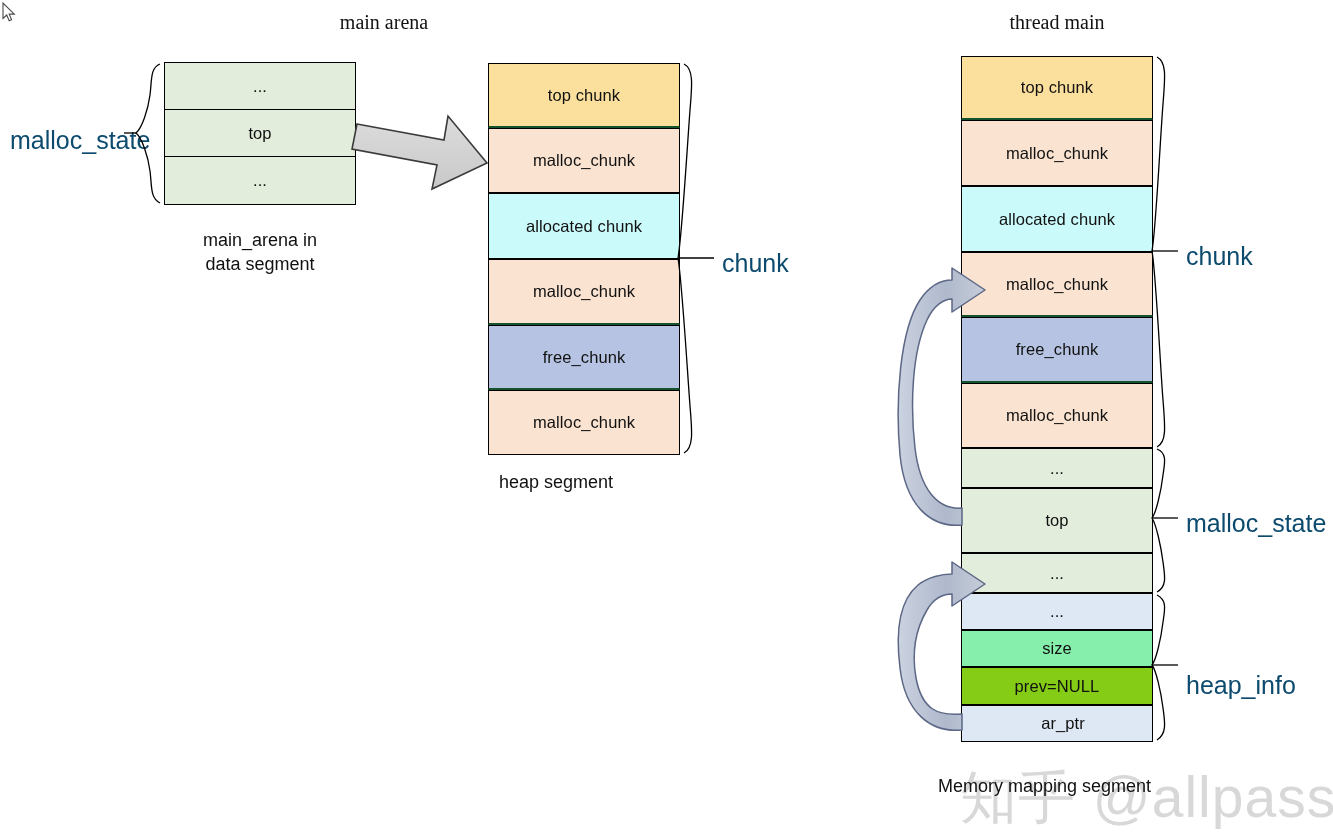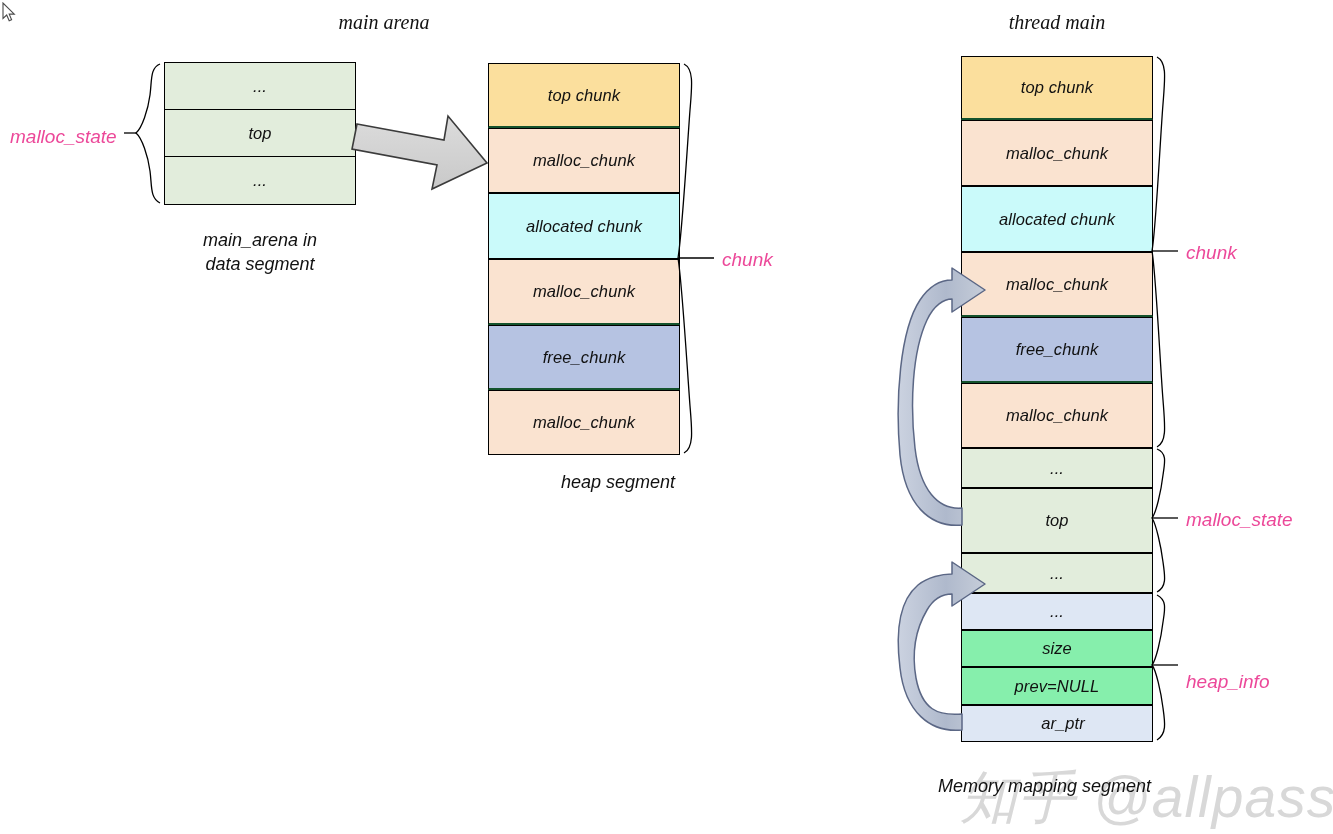--- a/index.html
+++ b/index.html
@@ -13,21 +13,20 @@
     position: relative;
     overflow: hidden;
     font-family: "Liberation Sans", sans-serif;
     color: #1a1a1a;
   }
   .stage {
     position: absolute;
     left: 0; top: 0;
     width: 1162px;
     height: 834px;
-    font-style: italic;
   }
   .cell {
     position: absolute;
     box-sizing: border-box;
     border: 1px solid #000000;
     display: flex;
     align-items: center;
     justify-content: center;
     font-size: 16.5px;
     line-height: 1;
@@ -46,22 +45,22 @@
   }
   .title-serif {
     position: absolute;
     font-family: "Liberation Serif", serif;
     font-size: 20px;
     color: #111;
     text-align: center;
   }
   .side-label {
     position: absolute;
-    font-size: 19px;
-    color: #ec4899;
+    font-size: 25px;
+    color: #0c4a6e;
     white-space: nowrap;
   }
   svg.overlay {
     position: absolute;
     left: 0; top: 0;
     width: 1333px;
     height: 834px;
     pointer-events: none;
   }
   .watermark {
@@ -120,21 +119,21 @@
   </div>
   <div class="cell thick-bottom" style="left:488px; top:325px; width:192px; height:65px; background:#B6C3E2;">
     <span>free_chunk</span>
   </div>
   <div class="cell" style="left:488px; top:390px; width:192px; height:65px; background:#FAE3D0;">
     <span>malloc_chunk</span>
   </div>
 
   <div class="side-label" style="left:722px; top:249px;">chunk</div>
 
-  <div class="caption" style="left:475px; top:470px; width:200px;text-align:right;">heap segment</div>
+  <div class="caption" style="left:456px; top:470px; width:200px;">heap segment</div>
 
   <div class="title-serif" style="left:957px; top:11px; width:200px;">thread main</div>
 
   <div class="cell thick-bottom" style="left:961px; top:56px; width:192px; height:64px; background:#FBDF9D;">
     <span>top chunk</span>
   </div>
   <div class="cell" style="left:961px; top:120px; width:192px; height:66px; background:#FAE3D0;">
     <span>malloc_chunk</span>
   </div>
   <div class="cell" style="left:961px; top:186px; width:192px; height:66px; background:#CAFAFA;">
@@ -157,21 +156,21 @@
   </div>
   <div class="cell" style="left:961px; top:553px; width:192px; height:40px; background:#E2EDDC;">
     <span>...</span>
   </div>
   <div class="cell" style="left:961px; top:593px; width:192px; height:37px; background:#DEE7F4;">
     <span>...</span>
   </div>
   <div class="cell" style="left:961px; top:630px; width:192px; height:37px; background:#86efac;">
     <span>size</span>
   </div>
-  <div class="cell" style="left:961px; top:667px; width:192px; height:38px; background:#86efac;">
+  <div class="cell" style="left:961px; top:667px; width:192px; height:38px; background:#84cc16;">
     <span>prev=NULL</span>
   </div>
   <div class="cell" style="left:961px; top:705px; width:192px; height:37px; background:#DEE7F4;padding-left:12px;">
     <span>ar_ptr</span>
   </div>
 
   <div class="side-label" style="left:1186px; top:242px;">chunk</div>
   <div class="side-label" style="left:1186px; top:509px;">malloc_state</div>
   <div class="side-label" style="left:1186px; top:671px;">heap_info</div>
 

